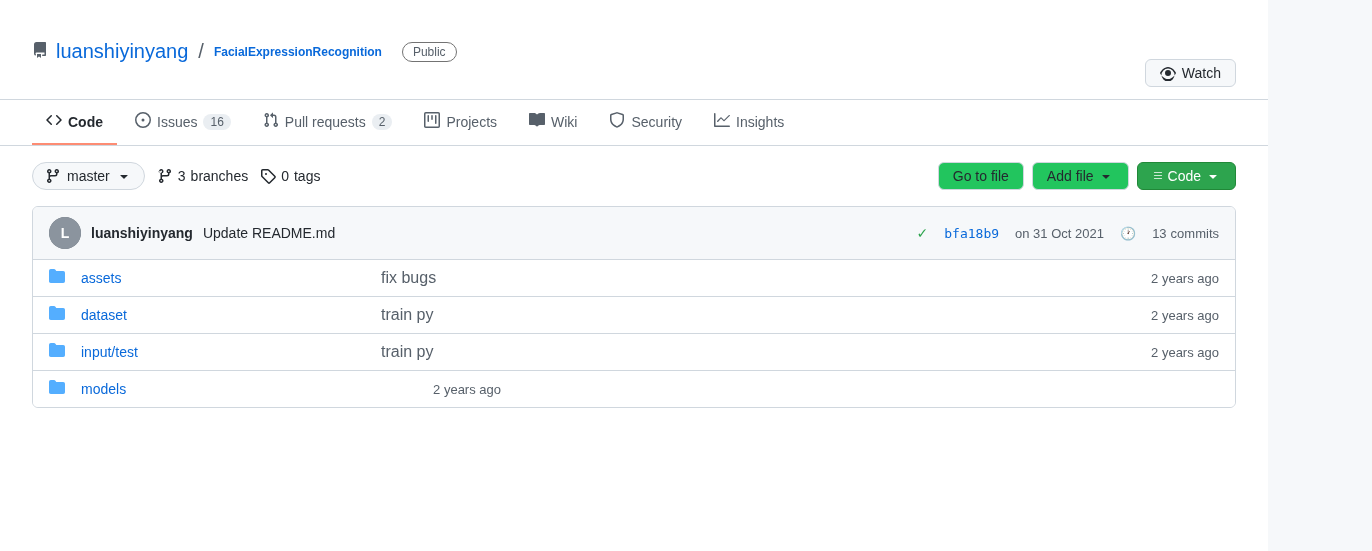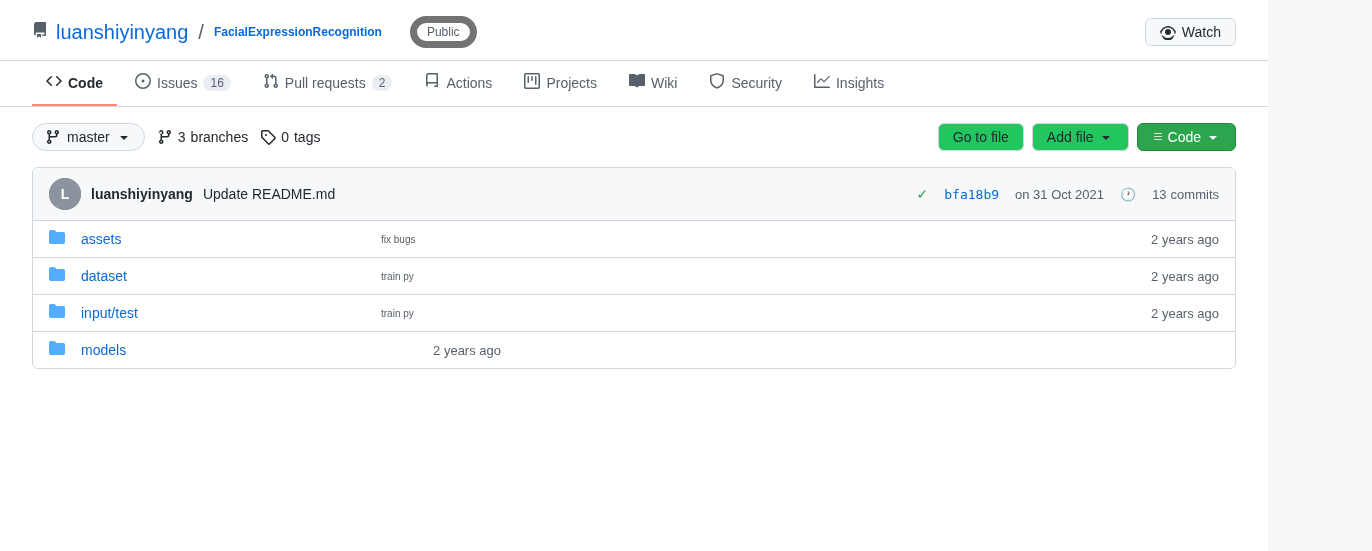--- a/index.html
+++ b/index.html
@@ -44,40 +44,41 @@
       font-weight: 300;
       margin: 0 2px;
     }
     .repo-name {
       color: #0969da;
       font-size: 12px;
       font-weight: 600;
       text-decoration: none;
     }
     .public-badge {
-      border: 7px solid #737373;
+      border: 1px solid #737373;
       border-radius: 20px;
       padding: 2px 10px;
       font-size: 12px;
       font-weight: 500;
       color: #57606a;
-      margin-left: 20px;
+      margin-left: 12px;
     }
     .watch-button {
       display: flex;
       align-items: center;
       gap: 6px;
       padding: 5px 14px;
       border: 1px solid #d0d7de;
       border-radius: 6px;
       background: #f6f8fa;
       cursor: pointer;
       font-size: 14px;
       font-weight: 500;
       color: #24292f;
+      margin-top: 43px;
     }
 
     
     .repo-nav {
       display: flex;
       align-items: center;
       padding: 0 32px;
       background: #ffffff;
       border-bottom: 1px solid #d0d7de;
       gap: 4px;
@@ -271,21 +272,21 @@
     }
     .file-name {
       flex: 0 0 300px;
       color: #0969da;
       cursor: pointer;
       font-size: 14px;
     }
     .file-commit-msg {
       flex: 1;
       color: #57606a;
-      font-size: 10px;
+      font-size: 16px;
     }
     .file-time {
       flex: 0 0 120px;
       text-align: right;
       color: #57606a;
       font-size: 13px;
     }
   </style>
 </head>
 <body>
@@ -332,28 +333,20 @@
       <span class="nav-badge">16</span>
     </div>
     <div class="nav-tab">
       <span class="nav-icon">
         <svg width="16" height="16" viewBox="0 0 16 16" fill="currentColor">
             <path fill-rule="evenodd" d="M7.177 3.073L9.573.677A.25.25 0 0110 .854v4.792a.25.25 0 01-.427.177L7.177 3.427a.25.25 0 010-.354zM3.75 2.5a.75.75 0 100 1.5.75.75 0 000-1.5zm-2.25.75a2.25 2.25 0 113 2.122v5.256a2.251 2.251 0 11-1.5 0V5.372A2.25 2.25 0 011.5 3.25zM11 2.5h-1V4h1a1 1 0 011 1v5.628a2.251 2.251 0 101.5 0V5A2.5 2.5 0 0011 2.5zm1 10.25a.75.75 0 111.5 0 .75.75 0 01-1.5 0zM3.75 12a.75.75 0 100 1.5.75.75 0 000-1.5z"></path>
           </svg>
       </span>
       <span>Pull requests</span>
       <span class="nav-badge">2</span>
-    </div>
-    <div class="nav-tab">
-      <span class="nav-icon">
-        <svg width="16" height="16" viewBox="0 0 16 16" fill="currentColor">
-            <path fill-rule="evenodd" d="M2 2.5A2.5 2.5 0 014.5 0h8.75a.75.75 0 01.75.75v12.5a.75.75 0 01-.75.75h-2.5a.75.75 0 010-1.5h1.75v-2h-8a1 1 0 00-.714 1.7.75.75 0 01-1.072 1.05A2.495 2.495 0 012 11.5v-9zm10.5-1V9h-8c-.356 0-.694.074-1 .208V2.5a1 1 0 011-1h8z"></path>
-          </svg>
-      </span>
-      <span>Actions</span>
     </div>
     <div class="nav-tab">
       <span class="nav-icon">
         <svg width="16" height="16" viewBox="0 0 16 16" fill="currentColor">
             <path fill-rule="evenodd" d="M1.75 0A1.75 1.75 0 000 1.75v12.5C0 15.216.784 16 1.75 16h12.5A1.75 1.75 0 0016 14.25V1.75A1.75 1.75 0 0014.25 0H1.75zM1.5 1.75a.25.25 0 01.25-.25h12.5a.25.25 0 01.25.25v12.5a.25.25 0 01-.25.25H1.75a.25.25 0 01-.25-.25V1.75zM11.75 3a.75.75 0 00-.75.75v7.5a.75.75 0 001.5 0v-7.5a.75.75 0 00-.75-.75zm-8.25.75a.75.75 0 011.5 0v5.5a.75.75 0 01-1.5 0v-5.5zM8 3a.75.75 0 00-.75.75v3.5a.75.75 0 001.5 0v-3.5A.75.75 0 008 3z"></path>
           </svg>
       </span>
       <span>Projects</span>
     </div>
     <div class="nav-tab">

